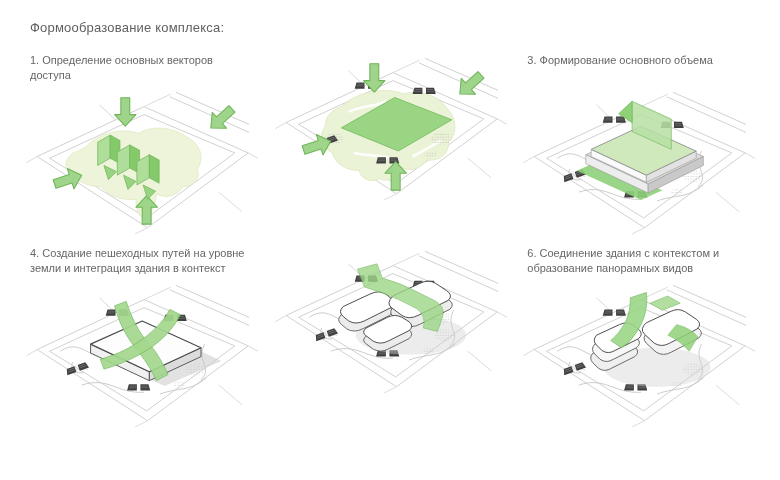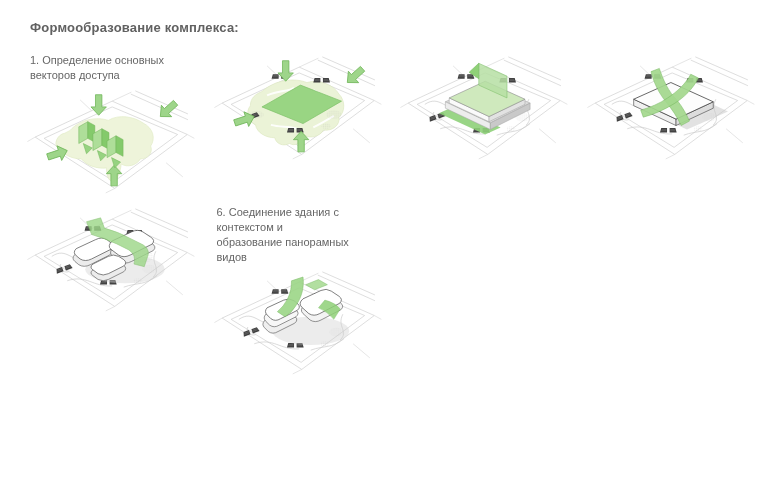--- a/index.html
+++ b/index.html
@@ -3,26 +3,26 @@
 <meta charset="utf-8">
 <style>
   html,body{margin:0;padding:0;background:#ffffff;}
   body{
     width:780px;height:480px;overflow:hidden;
     font-family:"Liberation Sans","DejaVu Sans",sans-serif;
     color:#6a6a6a;
   }
   .page{padding:20px 30px 0 30px;}
   .title{
-    font-size:13px;font-weight:700;letter-spacing:.2px;
+    font-size:13px;font-weight:400;letter-spacing:.2px;
     color:#616161;margin:0 0 18px 0;
   }
   .grid{
     display:grid;
-    grid-template-columns:repeat(4,1fr);
+    grid-template-columns:repeat(3,1fr);
     column-gap:26px;row-gap:12px;
   }
   .cell{margin:0;}
   .caption{
     font-size:11px;line-height:1.38;color:#666666;
     white-space:pre-line;min-height:32px;margin-bottom:2px;
   }
   .diagram{display:block;width:100%;height:auto;}
   svg{overflow:visible;}
 </style>
@@ -121,20 +121,21 @@
         <g>
             <use href="#g-stairs4"></use>
           </g>
         <g>
             <use href="#g-arrows4"></use>
           </g>
       </svg>
     </figure>
 
     <figure class="cell">
+      <figcaption class="caption">3. Формирование основного объема</figcaption>
       <svg class="diagram" viewBox="0 0 250 165">
         <g>
             <use href="#g-roads"></use>
           </g>
         <g>
             <use href="#g-context"></use>
           </g>
         <g>
             <use href="#g-stairs4"></use>
           </g>
@@ -150,20 +151,22 @@
           <path d="M72,70 L128,44 L190,72 L134,99 Z" fill="#cfe9bd" stroke="#8f8f8f" stroke-width="1"></path>
         </g>
         <g>
           <path d="M118,16 L162,36 L162,70 L118,50 Z" fill="#b7e0a4" opacity=".85" stroke="#74b95e" stroke-width=".9"></path>
           <path d="M103,30 L118,16 L118,40 Z" fill="#8fd177" stroke="#74b95e" stroke-width=".9"></path>
         </g>
       </svg>
     </figure>
 
     <figure class="cell">
+      <figcaption class="caption">4. Создание пешеходных путей на уровне
+земли и интеграция здания в контекст</figcaption>
       <svg class="diagram" viewBox="0 0 250 165">
         <g>
             <use href="#g-roads"></use>
           </g>
         <g>
             <use href="#g-context"></use>
           </g>
         <g>
             <use href="#g-stairs4"></use>
           </g>

